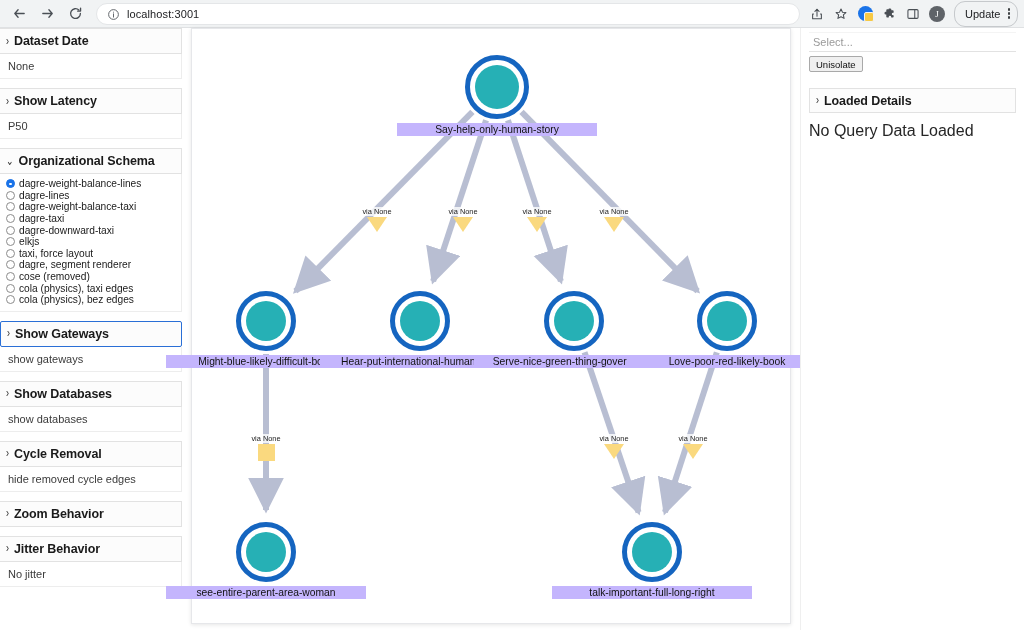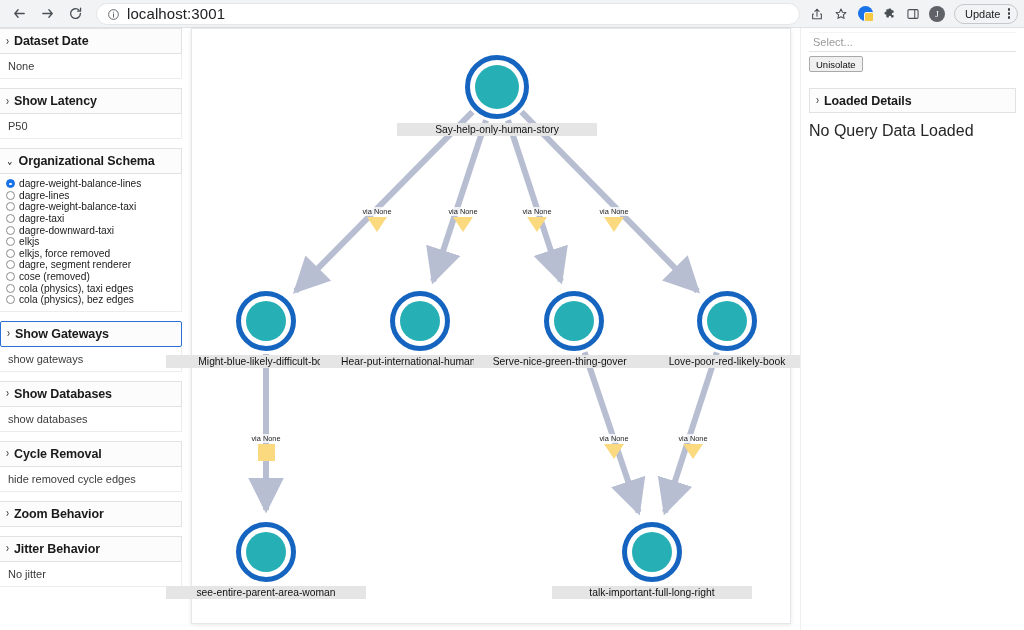--- a/index.html
+++ b/index.html
@@ -39,21 +39,21 @@
     padding: 0 10px;
     border: 1px solid #e4e6e8;
   }
   #url-info-icon {
     width: 13px; height: 13px;
     margin-right: 7px;
     flex: 0 0 auto;
     color: #5f6368;
   }
   #url-text {
-    font-size: 15px;
+    font-size: 11px;
     color: #202124;
     letter-spacing: 0.1px;
     white-space: nowrap;
     text-align: center;
   }
 
   .chrome-right {
     display: flex; align-items: center;
     gap: 2px;
     margin-left: 6px;
@@ -77,21 +77,21 @@
   }
   .avatar-circle {
     width: 16px; height: 16px; border-radius: 50%;
     background: #5f6368;
     color: #fff;
     font-size: 9px;
     display: flex; align-items: center; justify-content: center;
     font-family: "Liberation Serif", serif;
   }
   #update-btn {
-    height: 20px;
+    height: 26px;
     border: 1px solid #c6c9cc;
     border-radius: 11px;
     background: #f1f3f4;
     display: flex; align-items: center;
     padding: 0 4px 0 10px;
     gap: 4px;
     margin-left: 4px;
     margin-right: 6px;
   }
   #update-label { font-size: 11px; color: #202124; }
@@ -199,21 +199,21 @@
   }
   .node-core {
     position: absolute;
     border-radius: 50%;
     background: #26b0b5;
   }
   .node-label {
     position: absolute;
     font-size: 10.3px;
     color: #111111;
-    background: #e5e5e5;
+    background: #c4b5fd;
     white-space: nowrap;
     text-align: center;
     line-height: 13px;
     padding: 0 1px;
   }
 
   .gw-group { position: absolute; }
   .gw-label {
     position: absolute;
     font-size: 7.4px;
@@ -394,21 +394,21 @@
           <div class="radio-row">
             <span class="radio-mark"></span>
             <span class="radio-label">dagre-downward-taxi</span>
           </div>
           <div class="radio-row">
             <span class="radio-mark"></span>
             <span class="radio-label">elkjs</span>
           </div>
           <div class="radio-row">
             <span class="radio-mark"></span>
-            <span class="radio-label">elkjs, force removed</span>
+            <span class="radio-label">taxi, force layout</span>
           </div>
           <div class="radio-row">
             <span class="radio-mark"></span>
             <span class="radio-label">dagre, segment renderer</span>
           </div>
           <div class="radio-row">
             <span class="radio-mark"></span>
             <span class="radio-label">cose (removed)</span>
           </div>
           <div class="radio-row">

